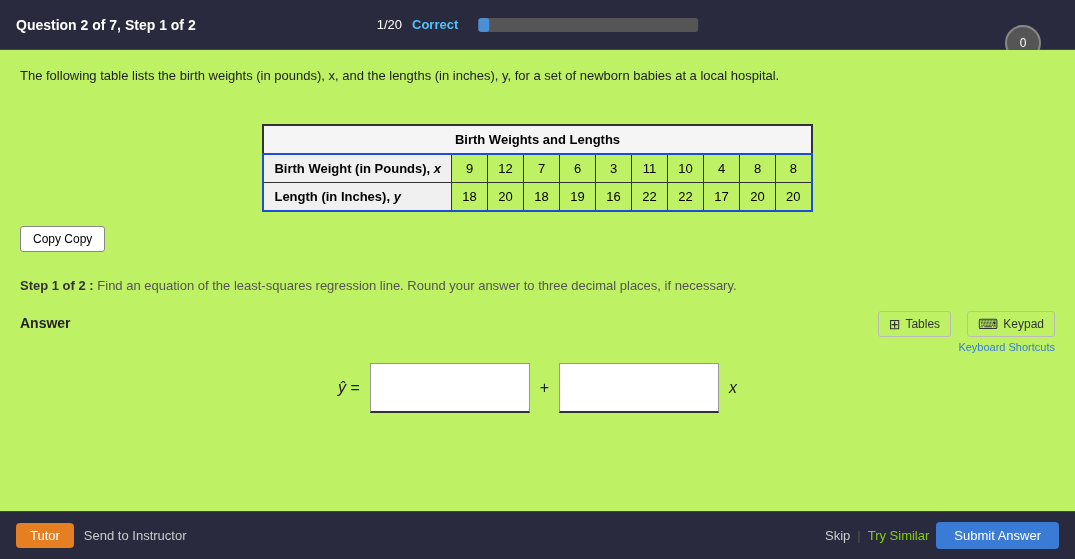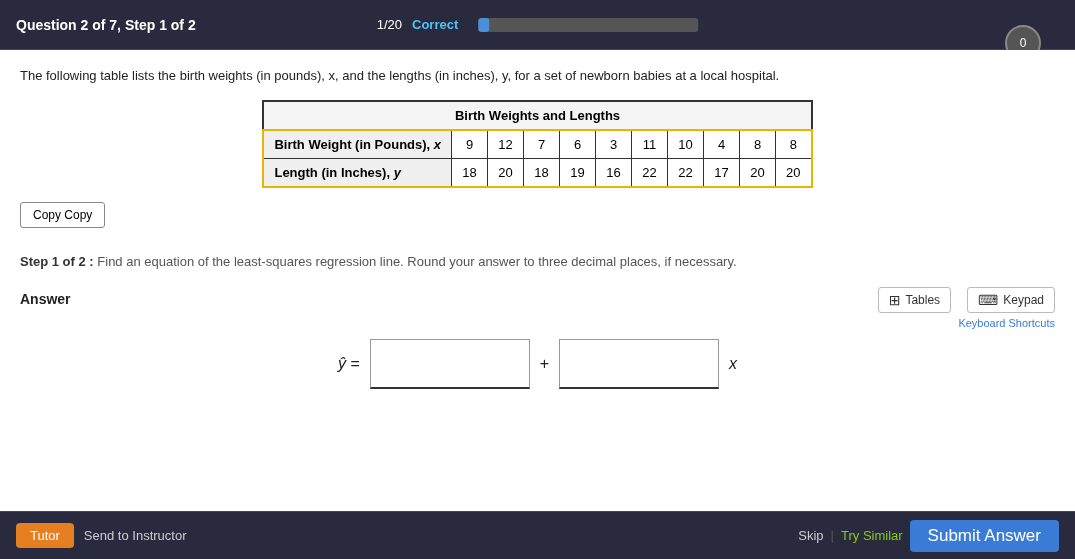--- a/index.html
+++ b/index.html
@@ -68,21 +68,21 @@
       color: #fff;
       font-size: 12px;
     }
     .incorrect-label {
       color: #fff;
       font-size: 11px;
       margin-top: 2px;
     }
 
     .main-content {
-      background: #ffffff;
+      background: #bef264;
       margin: 0;
       padding: 16px 20px 10px 20px;
       height: calc(559px - 50px - 40px);
       overflow-y: auto;
       position: relative;
     }
 
     .question-text {
       font-size: 13px;
       color: #222;
@@ -91,21 +91,22 @@
     }
 
     .table-container {
       display: flex;
       justify-content: center;
       margin-bottom: 14px;
     }
 
     .data-table {
       border-collapse: collapse;
-      border: 2px solid #eab308;
+      border: 2px solid #1d4ed8;
+      margin-top: 24px;
     }
     .data-table caption {
       font-weight: bold;
       font-size: 13px;
       padding: 6px;
       background: #f5f5f5;
       border: 2px solid #333;
       border-bottom: none;
     }
     .data-table th, .data-table td {
@@ -283,21 +284,21 @@
       border: none;
       color: #84cc16;
       font-size: 13px;
       cursor: pointer;
     }
     .submit-btn {
       background: #3a7bd5;
       color: #fff;
       border: none;
       padding: 6px 18px;
-      font-size: 17px;
+      font-size: 13px;
       border-radius: 4px;
       cursor: pointer;
     }
 
     .ai-tutor-widget {
       position: absolute;
       right: 0;
       bottom: 50px;
       width: 80px;
       display: flex;

